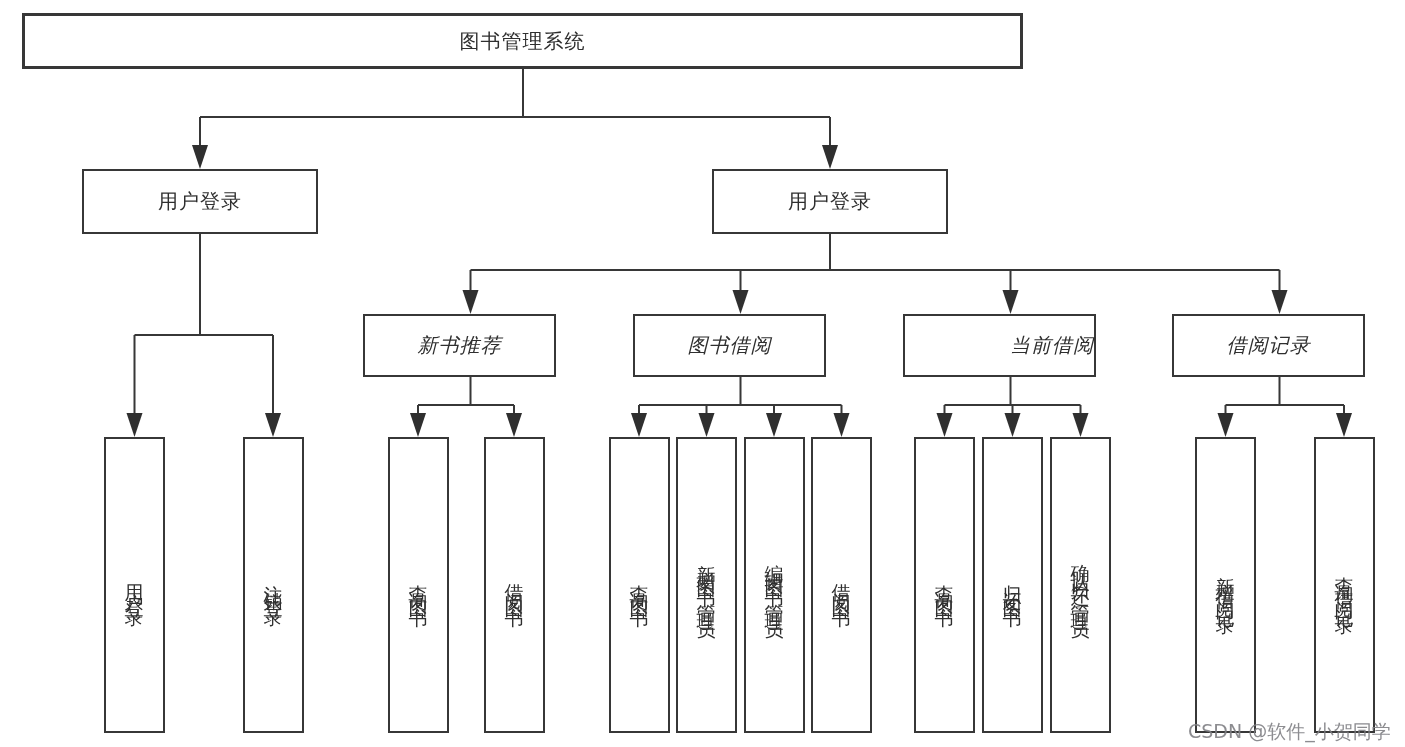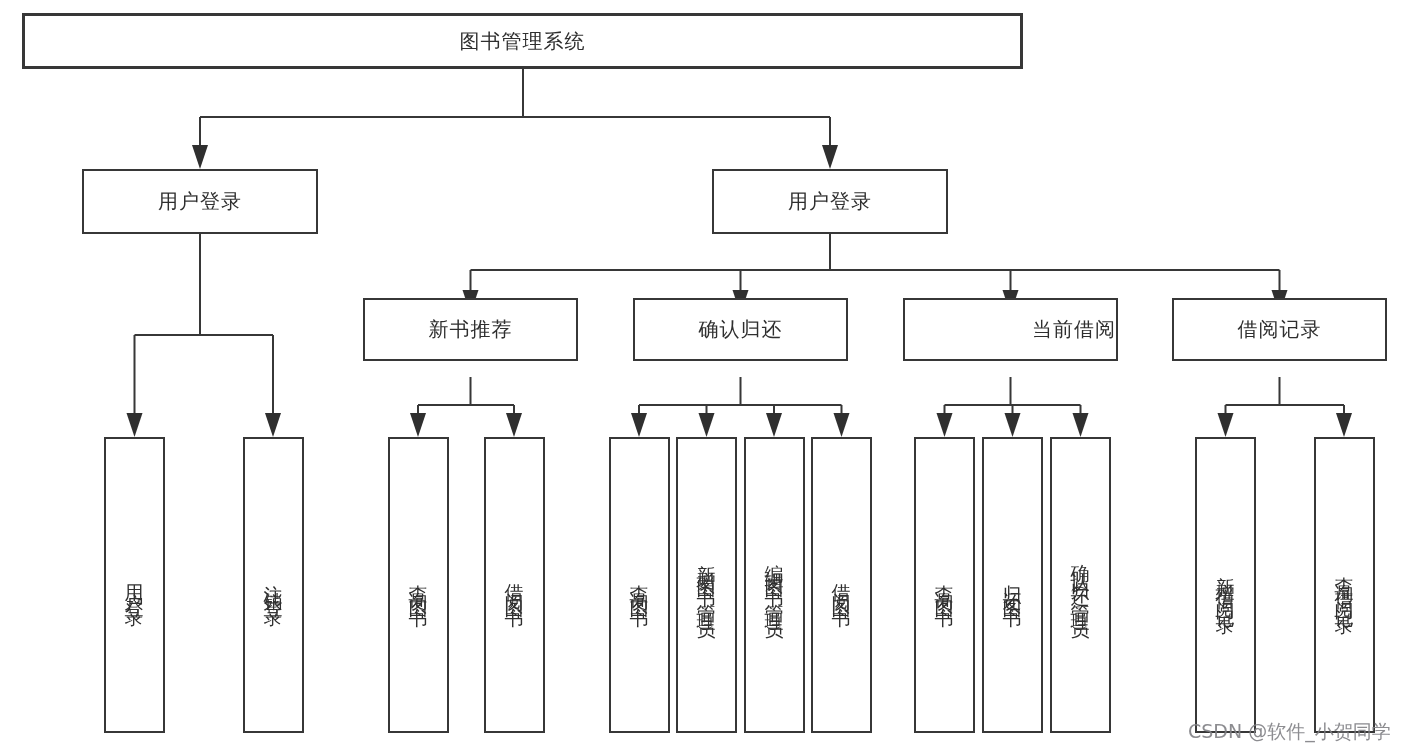--- a/index.html
+++ b/index.html
@@ -8,21 +8,21 @@
     font-family:"DejaVu Sans", sans-serif;color:#2f2f2f;
   }
   #wires{position:absolute;left:0;top:0;width:1405px;height:747px;}
   .node{
     position:absolute;background:#ffffff;border:2px solid #373737;
     display:flex;align-items:center;justify-content:center;box-sizing:border-box;
   }
   .node .lbl{font-size:20px;letter-spacing:1px;white-space:nowrap;}
   .root{left:22px;top:13px;width:1001px;height:56px;border-width:3px;}
   .lvl2{height:65px;width:236px;top:169px;}
-  .lvl3{height:63px;width:215px;top:298px;}
+  .lvl3{height:63px;width:193px;top:314px;font-style:italic;}
   .leaf{
     position:absolute;top:437px;width:61px;height:296px;background:#ffffff;
     border:2px solid #373737;display:flex;align-items:center;justify-content:center;
     box-sizing:border-box;
   }
   .leaf .vlbl{
     writing-mode:vertical-rl;text-orientation:mixed;
     font-size:19px;letter-spacing:8px;line-height:1;white-space:nowrap;
   }
   #watermark{
@@ -83,21 +83,21 @@
     <span class="lbl">用户登录</span>
   </div>
   <div class="node lvl2" style="left:712px;">
     <span class="lbl">用户登录</span>
   </div>
 
   <div class="node lvl3" style="left:363px;">
     <span class="lbl">新书推荐</span>
   </div>
   <div class="node lvl3" style="left:633px;">
-    <span class="lbl">确认归还</span>
+    <span class="lbl">图书借阅</span>
   </div>
   <div class="node lvl3" style="left:903px;justify-content:flex-end;">
     <span class="lbl">当前借阅</span>
   </div>
   <div class="node lvl3" style="left:1172px;">
     <span class="lbl">借阅记录</span>
   </div>
 
   <div class="leaf" style="left:104px;">
     <span class="vlbl">用户登录</span>

